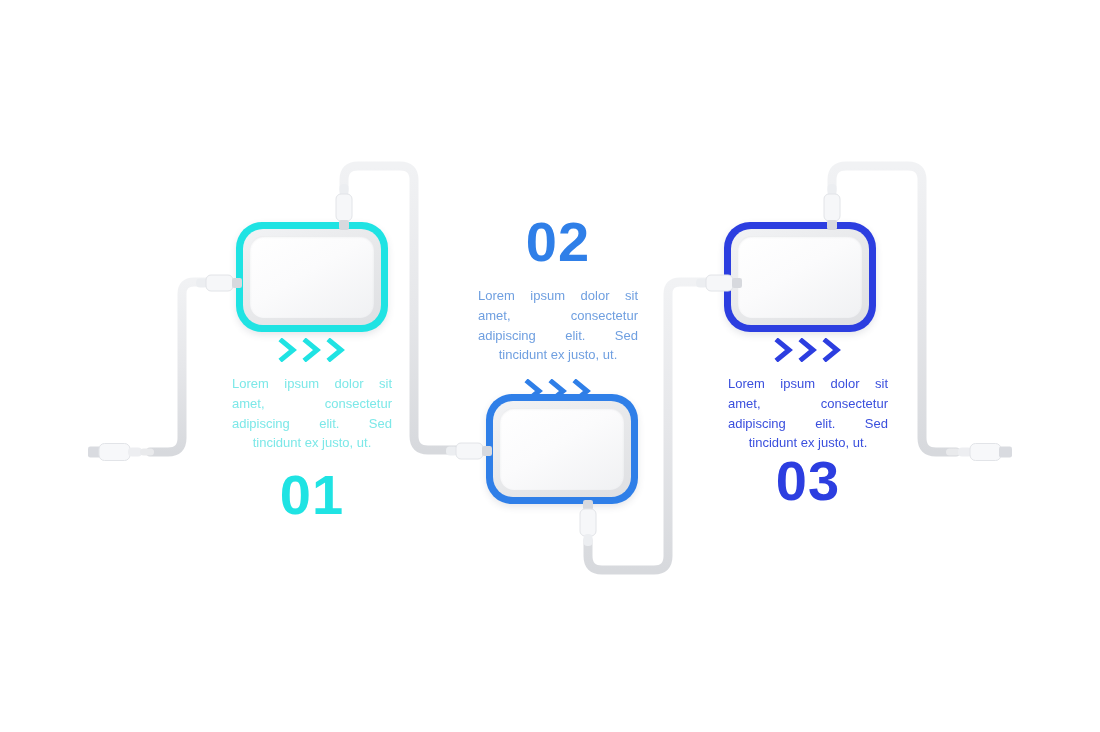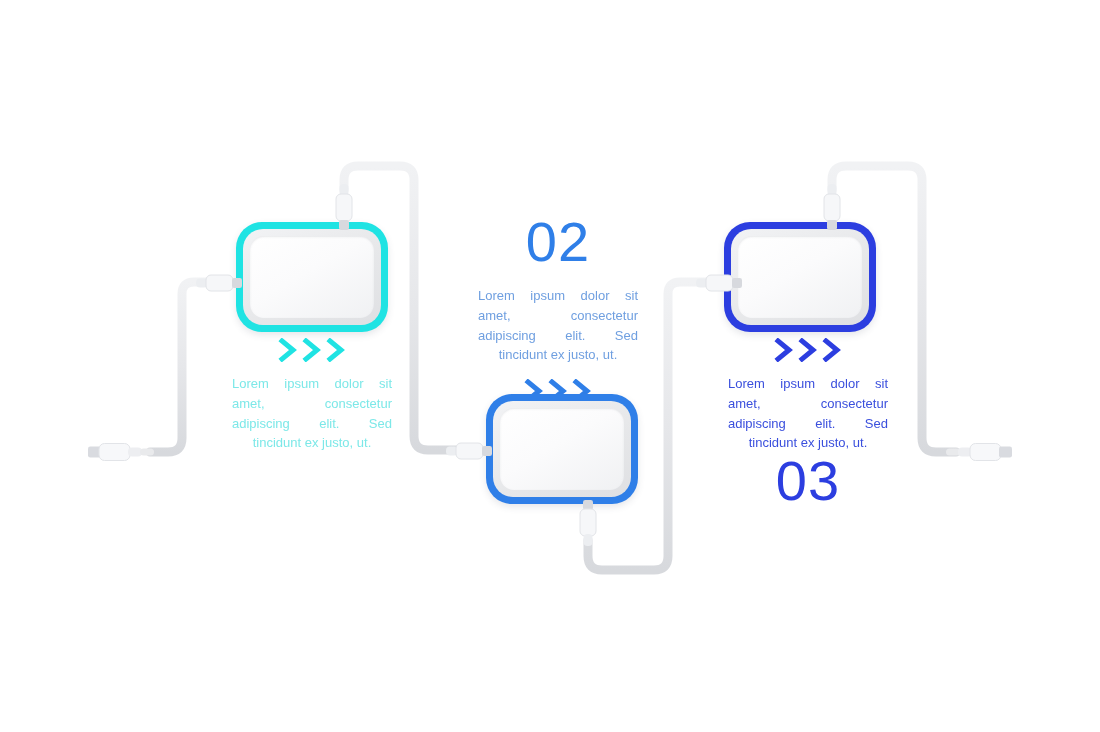--- a/index.html
+++ b/index.html
@@ -54,21 +54,21 @@
   .plug {
     position: absolute;
   }
 
   
   .block {
     position: absolute;
   }
   .num {
     font-size: 56px;
-    font-weight: normal;
+    font-weight: bold;
     letter-spacing: 1px;
     line-height: 1;
     text-align: center;
   }
   .desc {
     font-size: 13px;
     line-height: 1.52;
     text-align: justify;
     text-align-last: center;
   }
@@ -132,20 +132,21 @@
         <path d="M4 3 L15 12 L4 21" fill="none" stroke="#1fe3e3" stroke-width="5" stroke-linecap="square"></path>
       </svg>
       <svg width="20" height="24" viewBox="0 0 20 24">
         <path d="M4 3 L15 12 L4 21" fill="none" stroke="#1fe3e3" stroke-width="5" stroke-linecap="square"></path>
       </svg>
       <svg width="20" height="24" viewBox="0 0 20 24">
         <path d="M4 3 L15 12 L4 21" fill="none" stroke="#1fe3e3" stroke-width="5" stroke-linecap="square"></path>
       </svg>
     </div>
     <div class="desc" style="color:#7de8e8; margin-top:12px;">Lorem ipsum dolor sit amet, consectetur adipiscing elit. Sed tincidunt ex justo, ut.</div>
+    <div class="num" style="color:#1fe3e3; margin-top:14px;">01</div>
   </div>
 
   <div class="block" style="left:478px; top:214px; width:160px;">
     <div class="num" style="color:#2f7fe8;">02</div>
     <div class="desc" style="color:#6f9fe0; margin-top:16px;">Lorem ipsum dolor sit amet, consectetur adipiscing elit. Sed tincidunt ex justo, ut.</div>
     <div class="chev" style="margin-top:14px;">
       <svg width="20" height="24" viewBox="0 0 20 24">
         <path d="M4 3 L15 12 L4 21" fill="none" stroke="#2f7fe8" stroke-width="5" stroke-linecap="square"></path>
       </svg>
       <svg width="20" height="24" viewBox="0 0 20 24">

